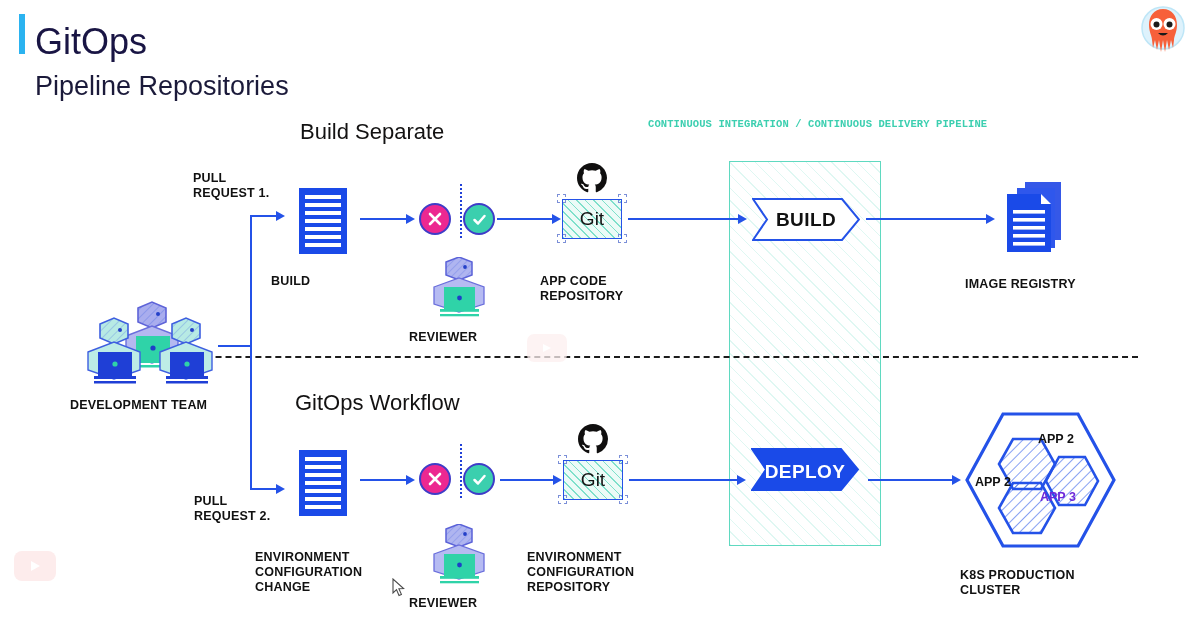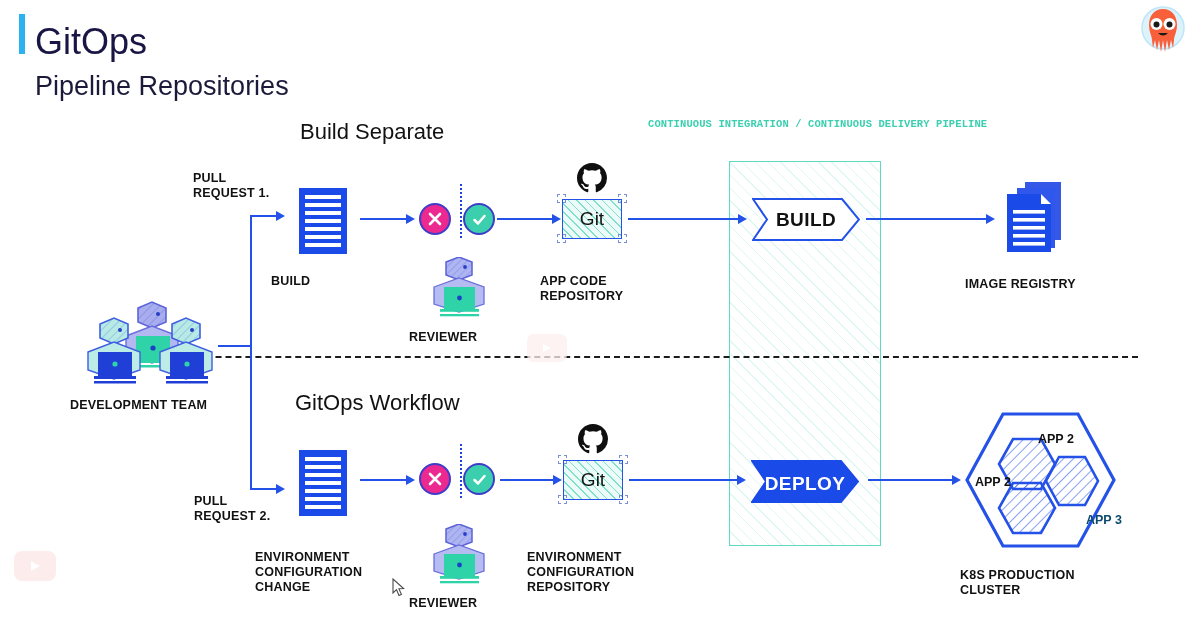--- a/index.html
+++ b/index.html
@@ -397,21 +397,21 @@
   <div class="handle" style="left:619px;top:455px;"></div>
   <div class="handle" style="left:558px;top:495px;"></div>
   <div class="handle" style="left:619px;top:495px;"></div>
   <div class="cap" style="left:527px;top:550px;width:136px;">ENVIRONMENT
 CONFIGURATION
 REPOSITORY</div>
 
   <div class="arrow-line" style="left:629px;top:479px;width:110px;"></div>
   <div class="arrow-head" style="left:737px;top:475px;"></div>
 
-  <div class="chev-wrap" style="left:751px;top:460px;width:108px;height:47px;">
+  <div class="chev-wrap" style="left:751px;top:448px;width:108px;height:47px;">
     <svg width="108" height="43" viewBox="0 0 108 43" style="position:absolute;inset:0;">
       <path d="M1 1 H90 L107 21.5 L90 42 H1 L15 21.5 Z" fill="#1A4AE8" stroke="#1A4AE8" stroke-width="2"></path>
     </svg>
     <div class="cap-chev" style="color:#ffffff;">DEPLOY</div>
   </div>
 
   <div class="arrow-line" style="left:868px;top:479px;width:86px;"></div>
   <div class="arrow-head" style="left:952px;top:475px;"></div>
 
   <div style="position:absolute;left:963px;top:410px;width:155px;height:140px;">
@@ -425,21 +425,21 @@
 
       <path d="M50 29 H78 L92 54 L78 79 H50 L36 54 Z" fill="url(#hexHatch)" stroke="#2452E8" stroke-width="2.6"></path>
 
       <path d="M50 73 H78 L92 98 L78 123 H50 L36 98 Z" fill="url(#hexHatch)" stroke="#2452E8" stroke-width="2.6"></path>
 
       <path d="M96 47 H122 L135 71 L122 95 H96 L83 71 Z" fill="url(#hexHatch)" stroke="#2452E8" stroke-width="2.6"></path>
     </svg>
   </div>
   <div style="position:absolute;left:1038px;top:432px;font-size:12.5px;font-weight:700;color:#111;">APP 2</div>
   <div style="position:absolute;left:975px;top:475px;font-size:12.5px;font-weight:700;color:#111;">APP 2</div>
-  <div style="position:absolute;left:1040px;top:513px;font-size:12.5px;font-weight:700;color:#0c4a6e;margin-left:46px;">APP 3</div>
+  <div style="position:absolute;left:1040px;top:490px;font-size:12.5px;font-weight:700;color:#6d28d9;">APP 3</div>
   <div class="cap" style="left:960px;top:568px;width:160px;">K8S PRODUCTION
 CLUSTER</div>
 
   <div class="yt-watermark">
       <div class="tri"></div>
     </div>
   <div class="yt-watermark2">
       <div class="tri"></div>
     </div>
 

